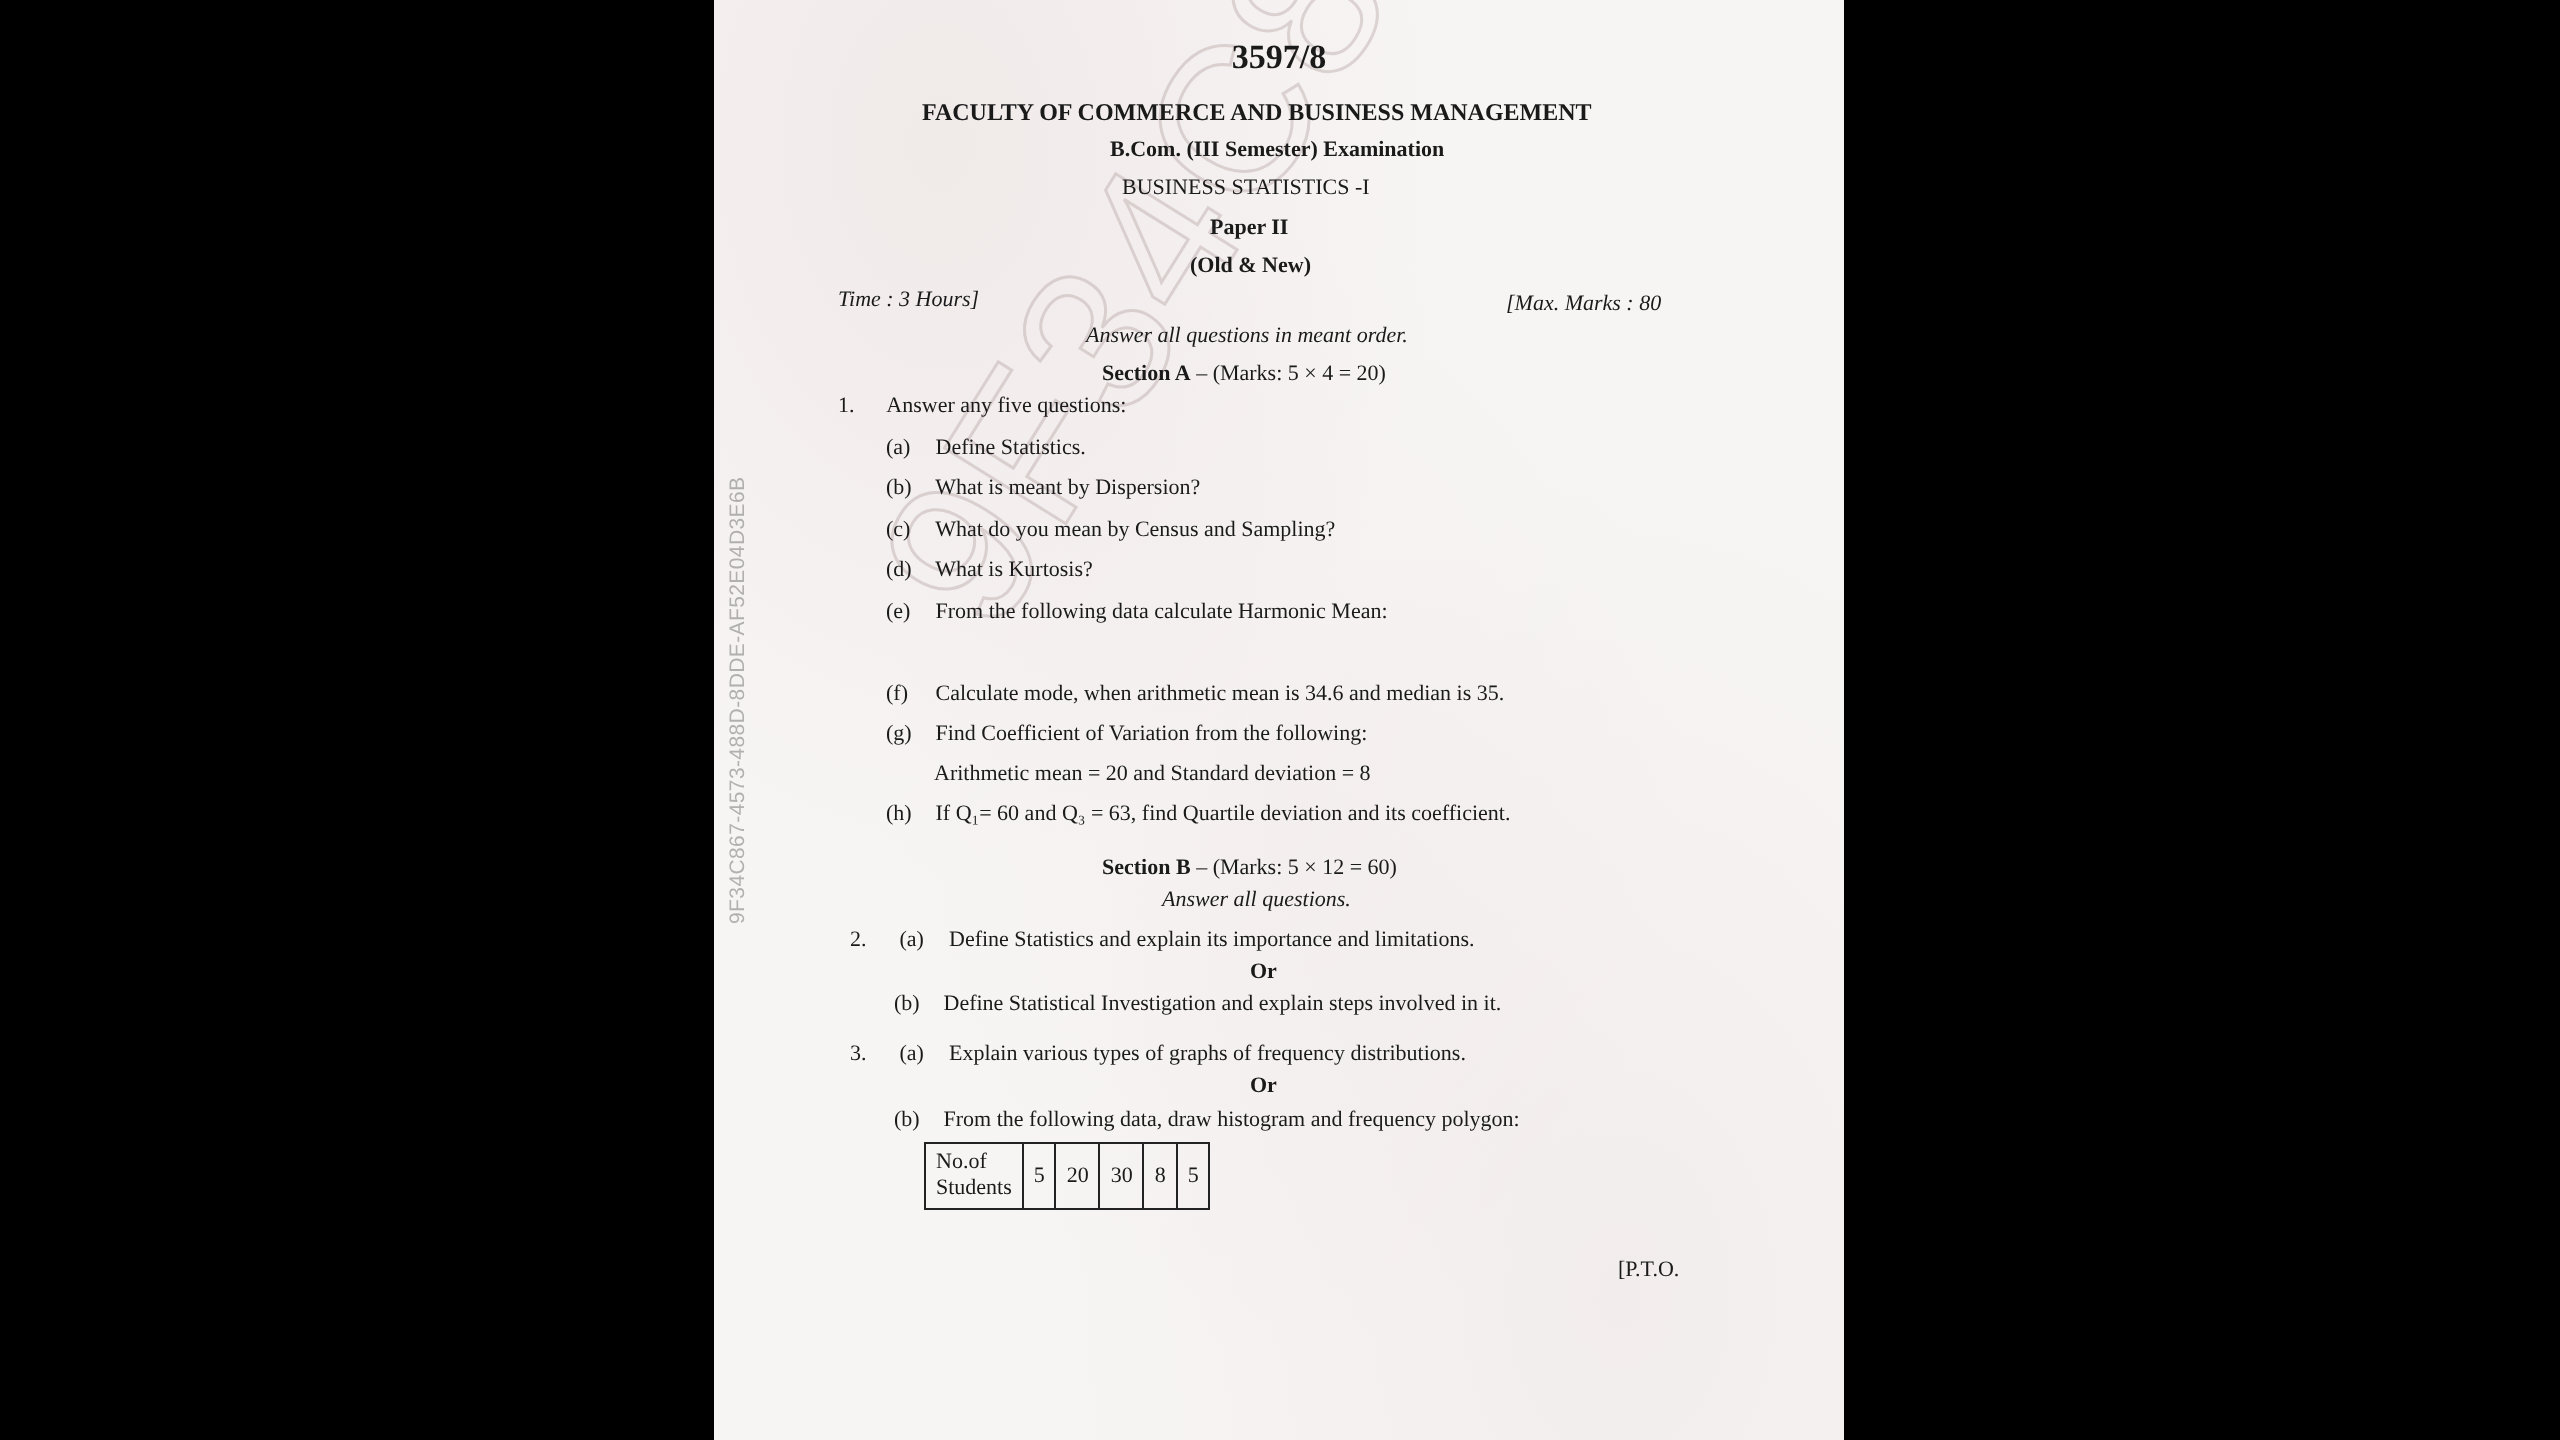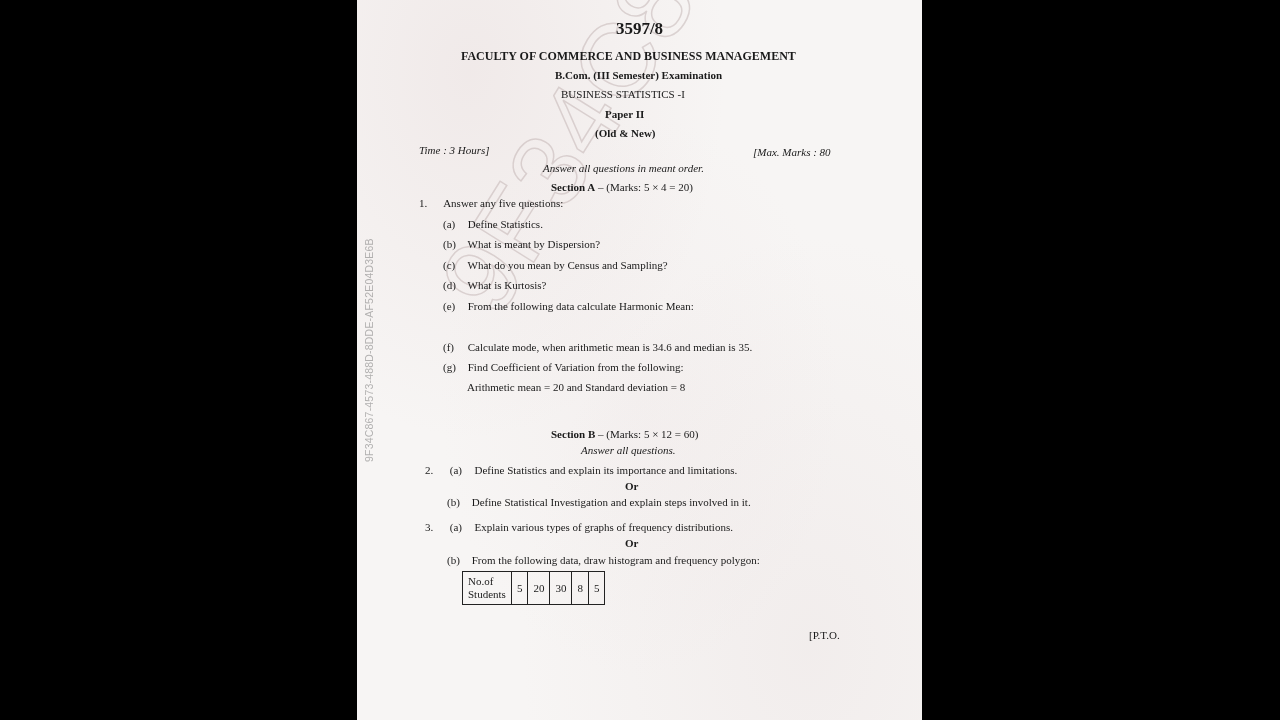--- a/index.html
+++ b/index.html
@@ -102,20 +102,24 @@
   </div>
   <div class="abs q" style="left:86px; top:341px;">
     <span class="lbl">(f)</span>
     <span>Calculate mode, when arithmetic mean is 34.6 and median is 35.</span>
   </div>
   <div class="abs q" style="left:86px; top:361px;">
     <span class="lbl">(g)</span>
     <span>Find Coefficient of Variation from the following:</span>
   </div>
   <div class="abs q" style="left:110px; top:381px;">Arithmetic mean = 20 and Standard deviation = 8</div>
+  <div class="abs q" style="left:86px; top:401px;">
+    <span class="lbl">(h)</span>
+    <span>If Q₁= 60 and Q₃ = 63, find Quartile deviation and its coefficient.</span>
+  </div>
 
   <div class="abs hdr" style="left:194px; top:428px;">
     <span class="bold">Section B</span>
     <span>– (Marks: 5 × 12 = 60)</span>
   </div>
   <div class="abs hdr ital" style="left:224px; top:444px;">Answer all questions.</div>
 
   <div class="abs q" style="left:68px; top:464px;">
     <span class="num">2.</span>
     <span class="lbl">(a)</span>

